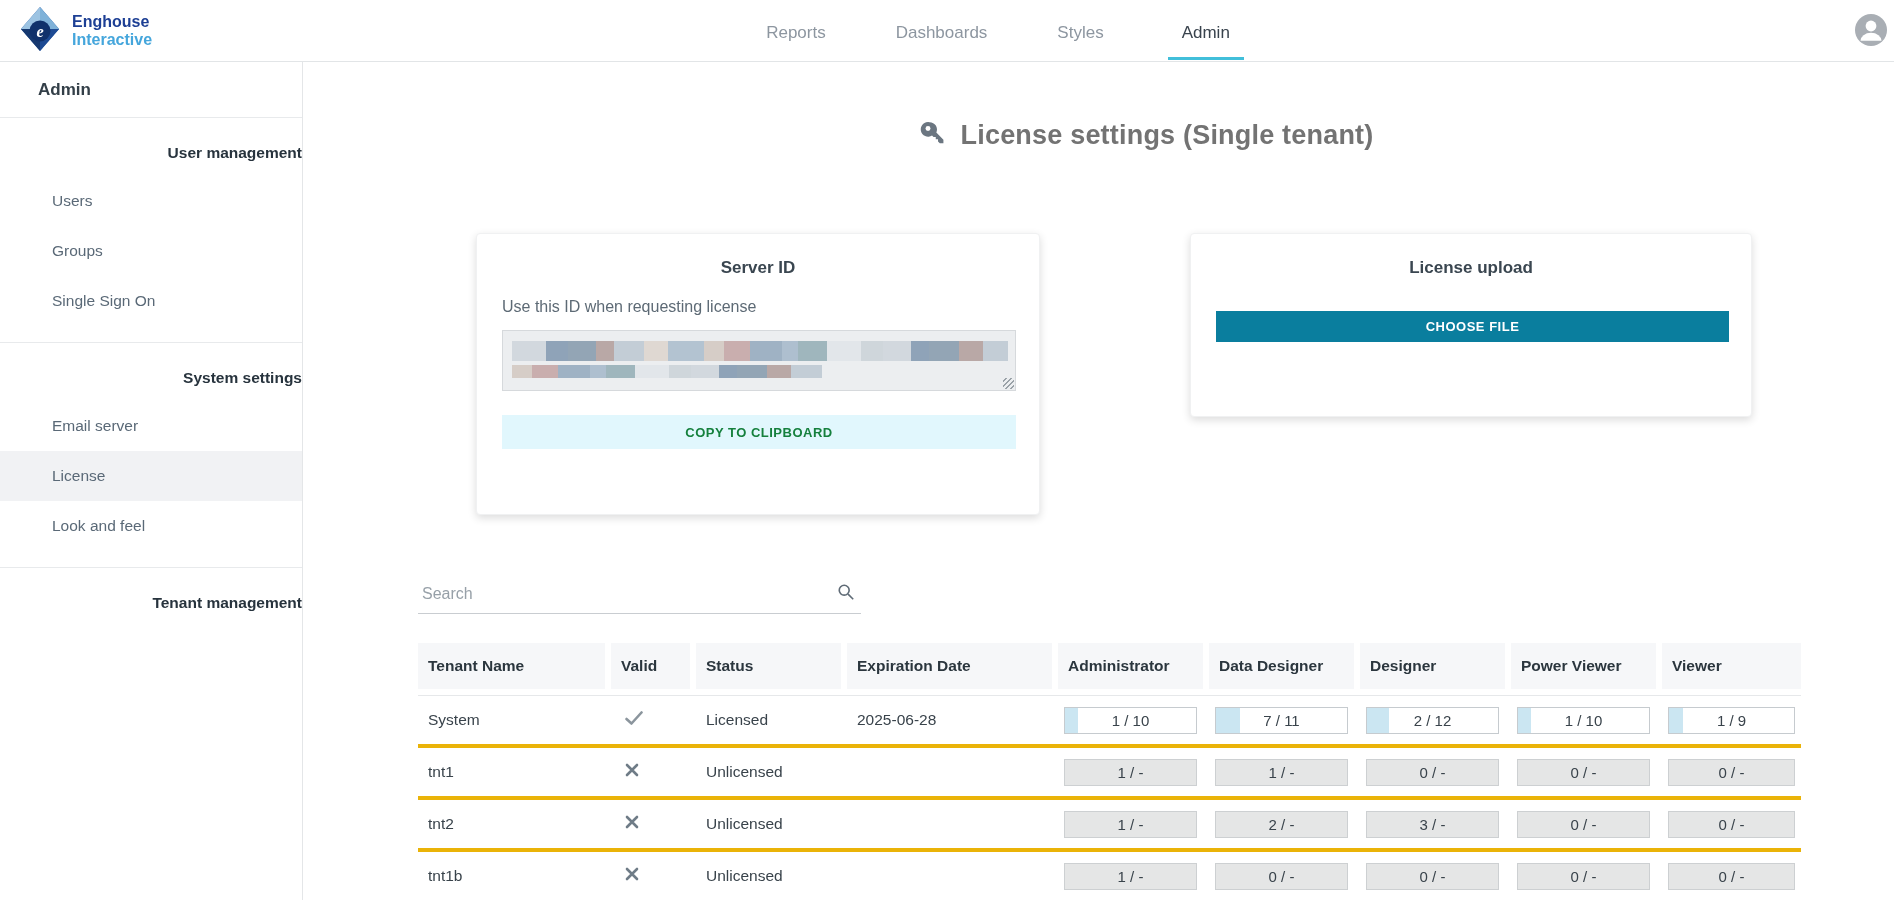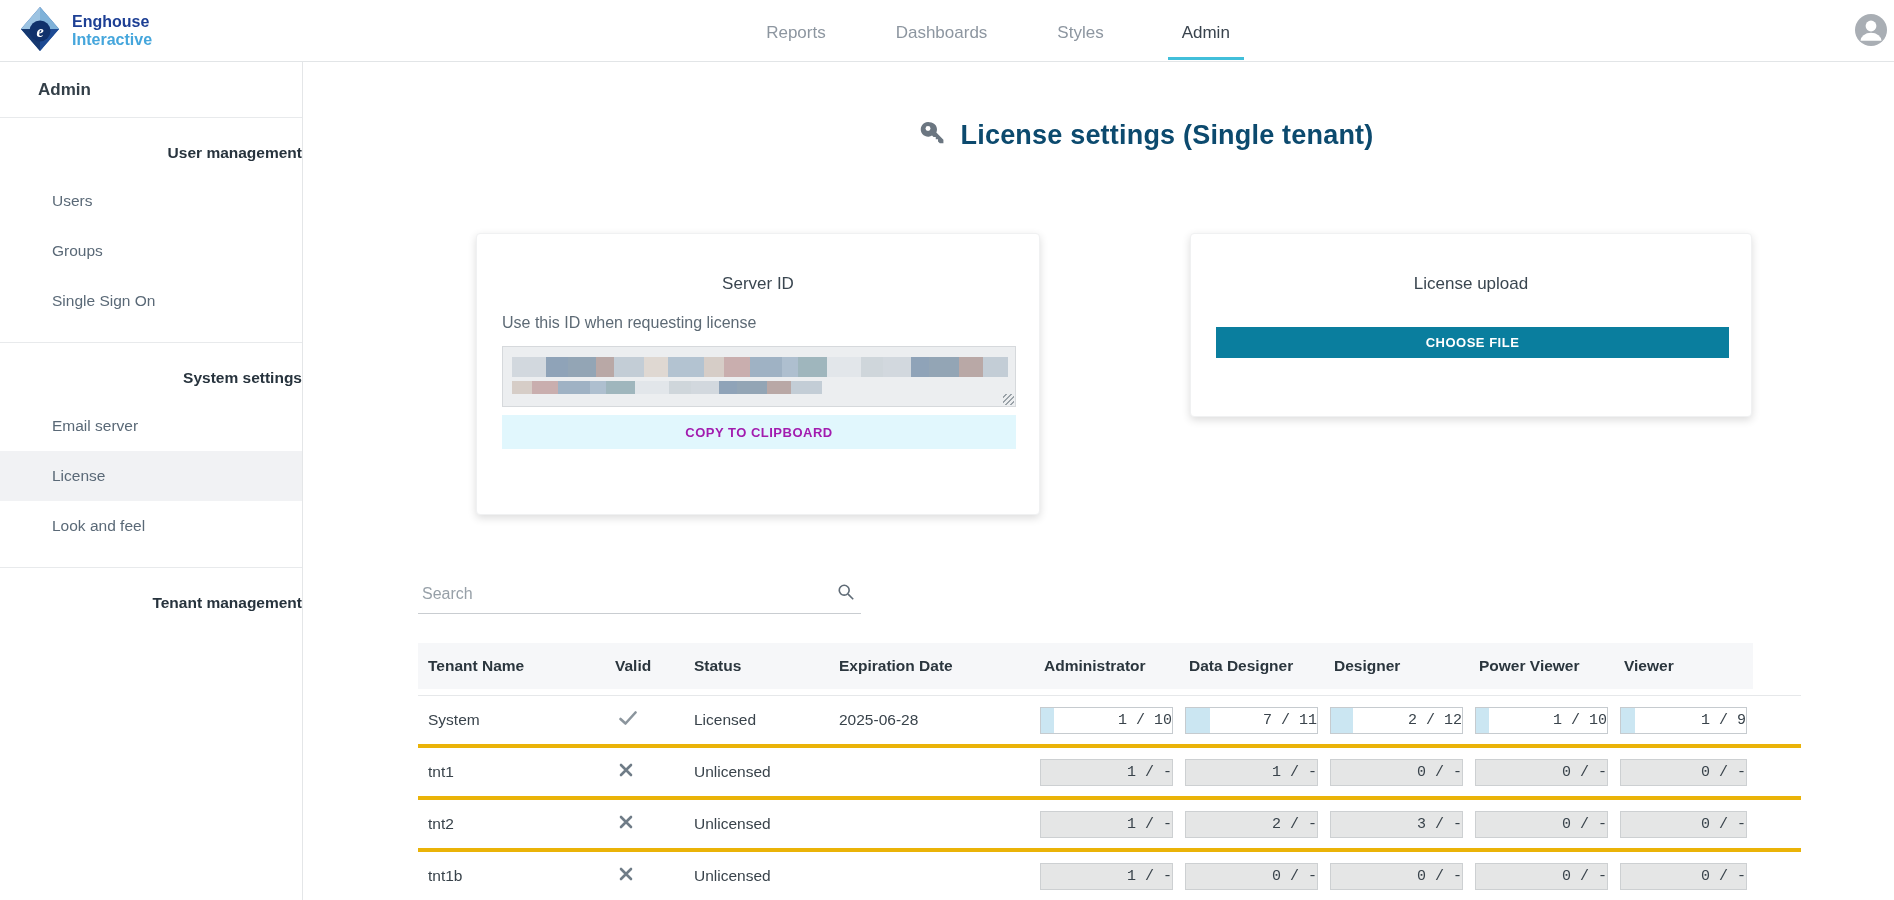--- a/index.html
+++ b/index.html
@@ -31,68 +31,68 @@
   .side-section-title { font-size:15.5px; font-weight:bold; color:#27333d; margin:0 0 14px 8px;text-align:right; }
   .side-item { height:50px; line-height:50px; padding-left:52px; font-size:15.5px; color:#5a6977;
                cursor:pointer; }
   .side-item.active { background:#f1f2f4; }
 
   
   .content { position:absolute; left:304px; top:62px; width:1590px; height:838px; background:#fff; }
 
   .page-title-row { position:absolute; left:0; top:58px; width:100%; display:flex;
                     justify-content:center; align-items:center; gap:15px; transform:translateX(47px); }
-  .page-title { font-size:27px; font-weight:bold; color:#0c4a6e; letter-spacing:0.2px; }
+  .page-title { font-size:27px; font-weight:bold; color:#737373; letter-spacing:0.2px; }
 
   .card { position:absolute; background:#fff; border:1px solid #f0f1f2; border-radius:4px;
           box-shadow:0 3px 8px rgba(0,0,0,0.14); }
   .card-server { left:172px; top:171px; width:564px; height:282px; padding:0 25px; }
   .card-upload { left:886px; top:171px; width:562px; height:184px; padding:0 25px; }
-  .card-title { margin-top:40px; text-align:center; font-size:17px; font-weight:normal; color:#3a4650; }
+  .card-title { margin-top:24px; text-align:center; font-size:17px; font-weight:bold; color:#3a4650; }
   .card-desc { margin-top:20px; font-size:16px; color:#5d6a75; }
 
   .serverid-box { position:relative; margin-top:14px; width:514px; height:61px; background:#eceef0;
                   border:1px solid #d6d9dc; overflow:hidden; cursor:text; }
   .mask-row { position:absolute; left:9px; display:flex; overflow:hidden; }
   .mask-row-1 { top:10px; width:496px; height:20px; }
   .mask-row-2 { top:34px; width:310px; height:13px; }
   .mask-block { flex:0 0 auto; height:100%; }
   .resize-handle { position:absolute; right:1px; bottom:1px; width:11px; height:11px;
     background:repeating-linear-gradient(-45deg, transparent, transparent 2px, #9aa2a8 2px, #9aa2a8 3.5px); }
 
-  .copy-btn { display:block; margin-top:8px; width:514px; height:34px; border:none; cursor:pointer;
-              background:#e1f7fd; color:#a21caf; font-family:"Liberation Sans",sans-serif;
+  .copy-btn { display:block; margin-top:24px; width:514px; height:34px; border:none; cursor:pointer;
+              background:#e1f7fd; color:#15803d; font-family:"Liberation Sans",sans-serif;
               font-size:13px; font-weight:bold; letter-spacing:0.5px; }
   .choose-btn { display:block; margin:33px auto 0 auto; width:513px; height:31px; border:none; cursor:pointer;
               background:#0a7e9e; color:#ffffff; font-family:"Liberation Sans",sans-serif;
               font-size:13px; font-weight:bold; letter-spacing:0.5px; }
 
   
   .search-wrap { position:absolute; left:114px; top:516px; width:443px; height:36px;
                  border-bottom:1px solid #c9cdd1; display:flex; align-items:center; }
   .search-input { flex:1; border:none; outline:none; background:transparent; font-size:16px;
                   color:#39434b; font-family:"Liberation Sans",sans-serif; padding:0 4px 4px 4px; }
   .search-input::placeholder { color:#97a0a8; }
   .search-icon { flex:0 0 auto; margin:0 6px 4px 0; cursor:pointer; }
 
   
   .lt { position:absolute; left:114px; top:581px; width:1383px; }
   .lt-grid { display:grid; grid-template-columns:187px 79px 145px 205px 145px 145px 145px 145px 139px;
-             }
+             column-gap:6px; }
   .lt-header { padding-bottom:6px; border-bottom:1px solid #e6e8ea; }
   .lt-th { background:#f6f7f9; height:46px; line-height:46px; padding-left:10px; font-size:15.5px;
            font-weight:bold; color:#2b363e; white-space:nowrap; }
   .lt-row { height:52px; align-items:center; border-bottom:4px solid #eab308; }
   .lt-cell { font-size:15.5px; color:#39434b; padding-left:10px; white-space:nowrap; }
   .lt-valid { padding-left:14px; }
   .count-box { position:relative; height:27px; margin:0 6px; border:1px solid #c6cbcf; background:#fff;
                overflow:hidden; }
   .count-box .fill { position:absolute; left:0; top:0; bottom:0; background:#cbe6f2; }
-  .count-box .count-text { position:relative; display:block; text-align:right; line-height:25px;
-               font-size:15px; color:#39434b;font-family:Liberation Mono, monospace; }
+  .count-box .count-text { position:relative; display:block; text-align:center; line-height:25px;
+               font-size:15px; color:#39434b; }
   .count-box.unlicensed { background:#e5e6e6; border-color:#cdd0d2; }
 </style>
 </head>
 <body>
 
 <div id="app">
 
   <div class="topbar">
     <div class="brand">
       <span>

